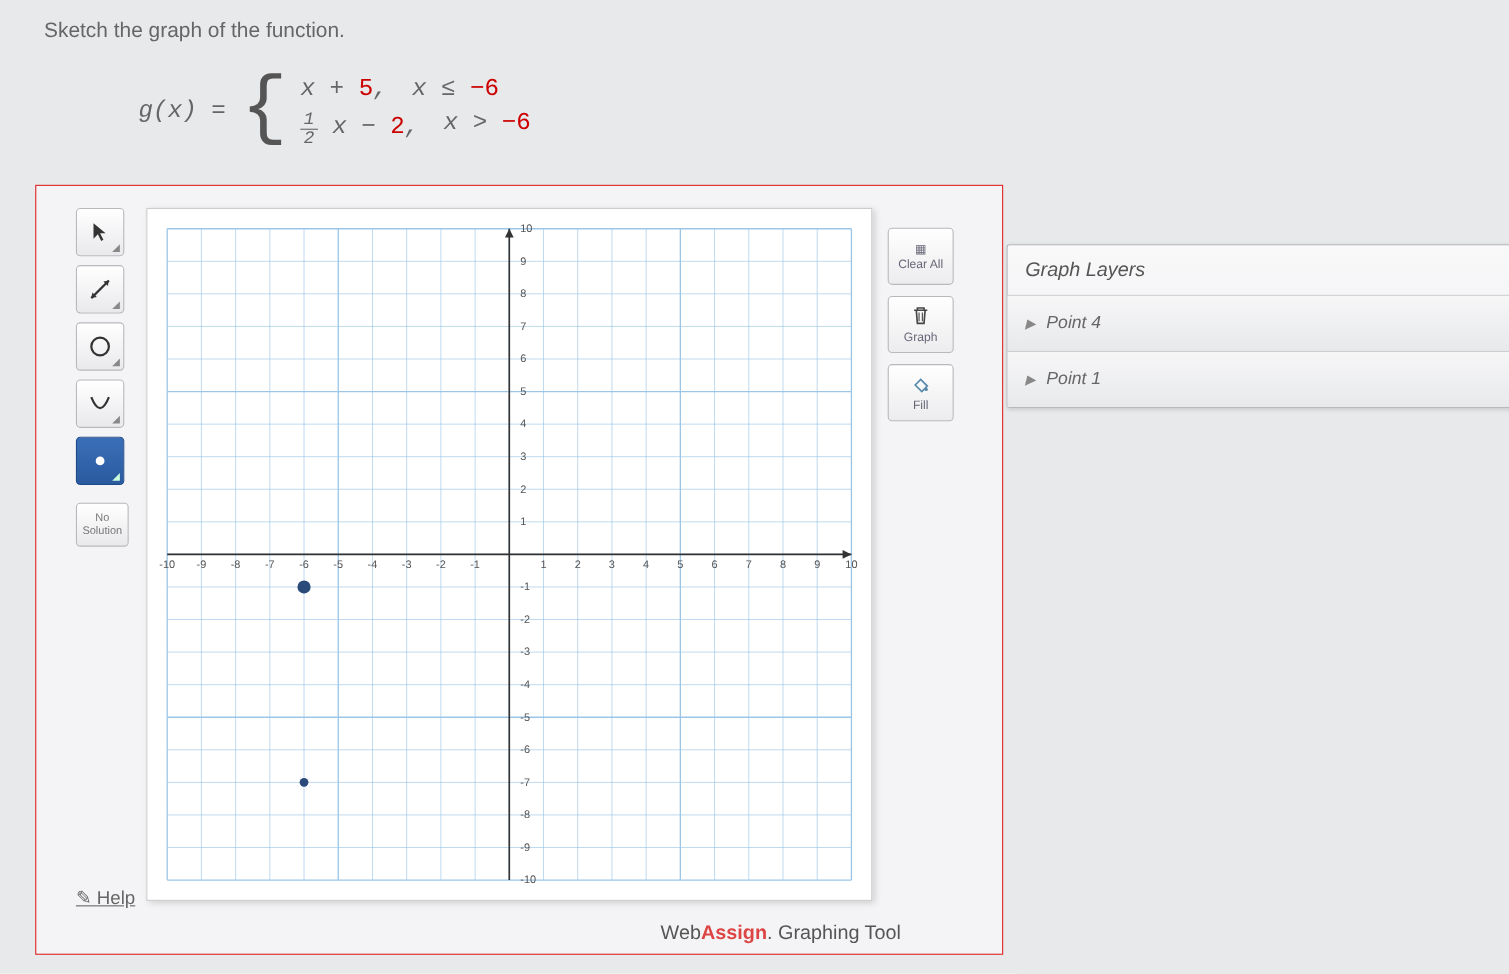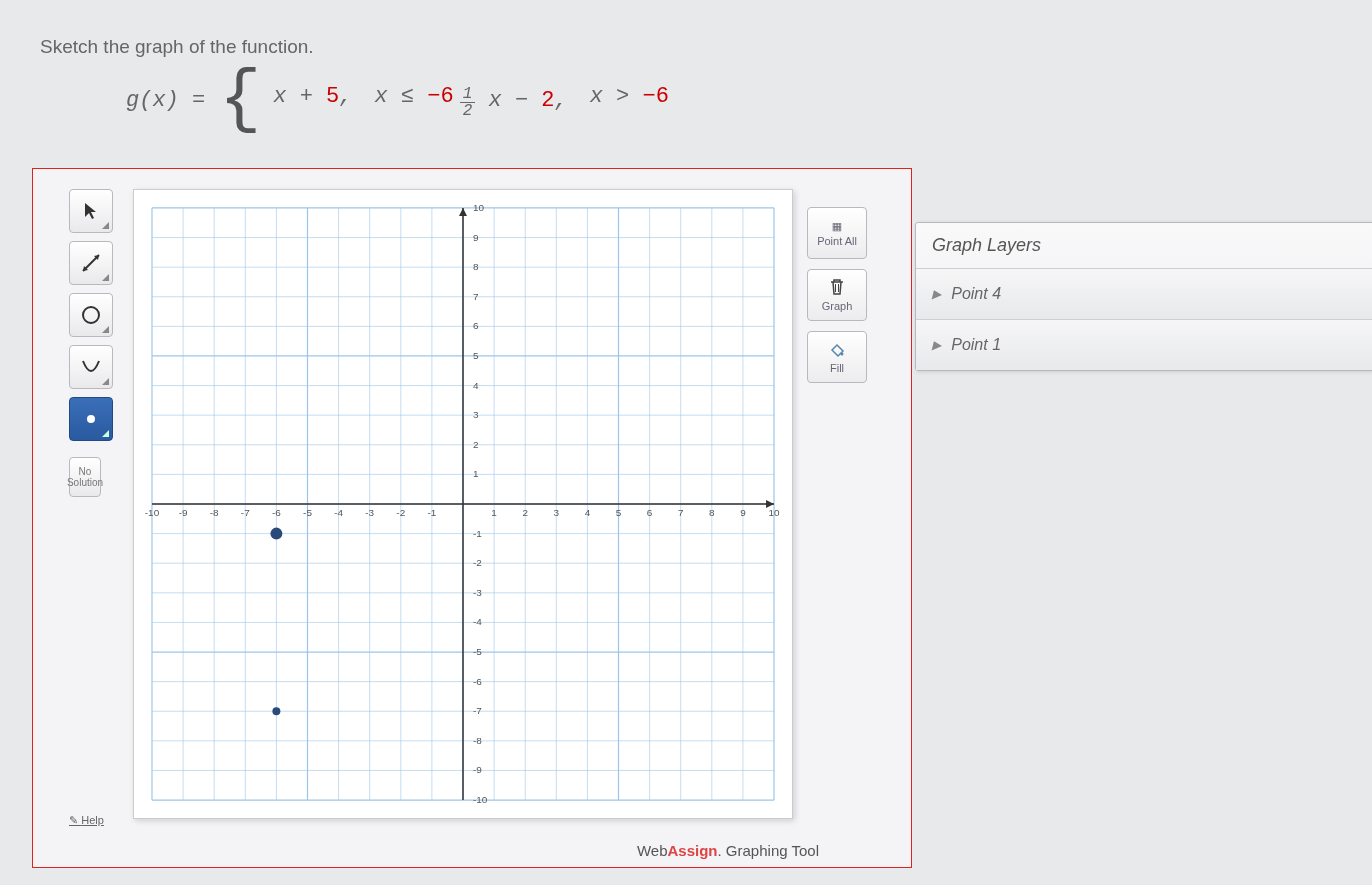--- a/index.html
+++ b/index.html
@@ -9,39 +9,39 @@
     background: #e8e9eb;
     color: #555;
     width: 1372px;
     height: 885px;
     position: relative;
     overflow: hidden;
   }
   .question-prompt {
     position: absolute;
     left: 40px;
-    top: 36px;
+    top: 18px;
     font-size: 19px;
     color: #666;
   }
   .equation {
     position: absolute;
     left: 126px;
     top: 65px;
     font-size: 22px;
     color: #666;
     font-style: italic;
     display: flex;
     align-items: center;
     gap: 8px;
     font-family: Liberation Mono, monospace;
   }
   .equation .lhs { margin-right: 6px; }
   .equation .brace { font-size: 70px; line-height: 70px; font-style: normal; color: #555; margin-right: 4px; }
-  .equation .rows { display: flex; flex-direction: row; gap: 6px; text-align: center; }
+  .equation .rows { display: flex; flex-direction: column; gap: 6px; text-align: center; }
   .equation .row { display: flex; gap: 22px; }
   .equation .num { color: #c00; font-style: normal; }
   .equation .frac { display: inline-flex; flex-direction: column; align-items: center; font-size: 16px; line-height: 16px; vertical-align: middle; position: relative; top: 2px;}
   .equation .frac .n { border-bottom: 1px solid #666; padding: 0 3px;}
   .equation .frac .d { padding: 0 3px; }
   .graph-frame {
     position: absolute;
     left: 32px;
     top: 168px;
     width: 880px;
@@ -66,35 +66,35 @@
     display: flex; align-items: flex-end; justify-content: flex-end;
     position: relative;
     padding: 3px;
     cursor: pointer;
   }
   .tool-btn.active { background: linear-gradient(#3a6fb7,#2a5aa0); border-color:#1e4a88; }
   .tool-btn .corner { position:absolute; right:3px; bottom:3px; width:0;height:0;border-left:7px solid transparent;border-bottom:7px solid #888; }
   .tool-btn.active .corner { border-bottom-color:#cfd; }
   .tool-glyph { position:absolute; inset:0; display:flex;align-items:center;justify-content:center; }
   .no-sol {
-    width: 32px; height: 40px;
+    width: 48px; height: 40px;
     background: linear-gradient(#ffffff,#e9e9ec);
     border: 1px solid #b9b9bd;
     border-radius: 4px;
     font-size: 10px;
     color: #777;
     display:flex;align-items:center;justify-content:center;text-align:center;
     cursor:pointer;
     margin-top: 8px;
   }
   .help-link {
     position:absolute;
     left: 36px;
     bottom: 40px;
-    font-size: 11px;
+    font-size: 17px;
     color: #666;
     text-decoration: underline;
     cursor:pointer;
   }
   .grid-canvas {
     position:absolute;
     left: 100px;
     top: 20px;
     width: 660px;
     height: 630px;
@@ -115,21 +115,21 @@
     border: 1px solid #b9b9bd;
     border-radius: 4px;
     display:flex;flex-direction:column;align-items:center;justify-content:center;
     font-size: 11px; color:#667;
     cursor:pointer;
     gap:2px;
   }
   .footer-brand {
     position:absolute;
     right: 92px; bottom: 8px;
-    font-size: 15px;
+    font-size: 18px;
     color:#555;
   }
   .footer-brand b { color:#d44; font-weight:bold; }
   .layers-panel {
     position:absolute;
     left: 915px;
     top: 222px;
     width: 500px;
     background: linear-gradient(#f9f9fa,#ecedf0);
     border: 1px solid #b9b9bd;
@@ -330,21 +330,21 @@
         <text x="340" y="50.700000000000045" font-size="10" fill="#555" text-anchor="start">9</text>
         <text x="340" y="21" font-size="10" fill="#555" text-anchor="start">10</text>
         <circle cx="142.8" cy="344.7" r="6" fill="#2a4a7a"></circle>
         <circle cx="142.8" cy="522.9" r="4" fill="#2a4a7a"></circle>
       </svg>
   </div>
 
   <div class="right-ctrl">
     <div class="ctrl-btn">
       <span>▦</span>
-      <span>Point All</span>
+      <span>Clear All</span>
     </div>
     <div class="ctrl-btn">
       <span>
         <svg width="18" height="18" viewBox="0 0 18 18">
             <path d="M3 4 h12 M6 4 V2 h6 V4 M5 4 l1 12 h6 l1 -12" fill="none" stroke="#444" stroke-width="1.5"></path>
             <line x1="7.5" y1="6" x2="7.5" y2="14" stroke="#444"></line>
             <line x1="10.5" y1="6" x2="10.5" y2="14" stroke="#444"></line>
           </svg>
       </span>
       <span>Graph</span>

